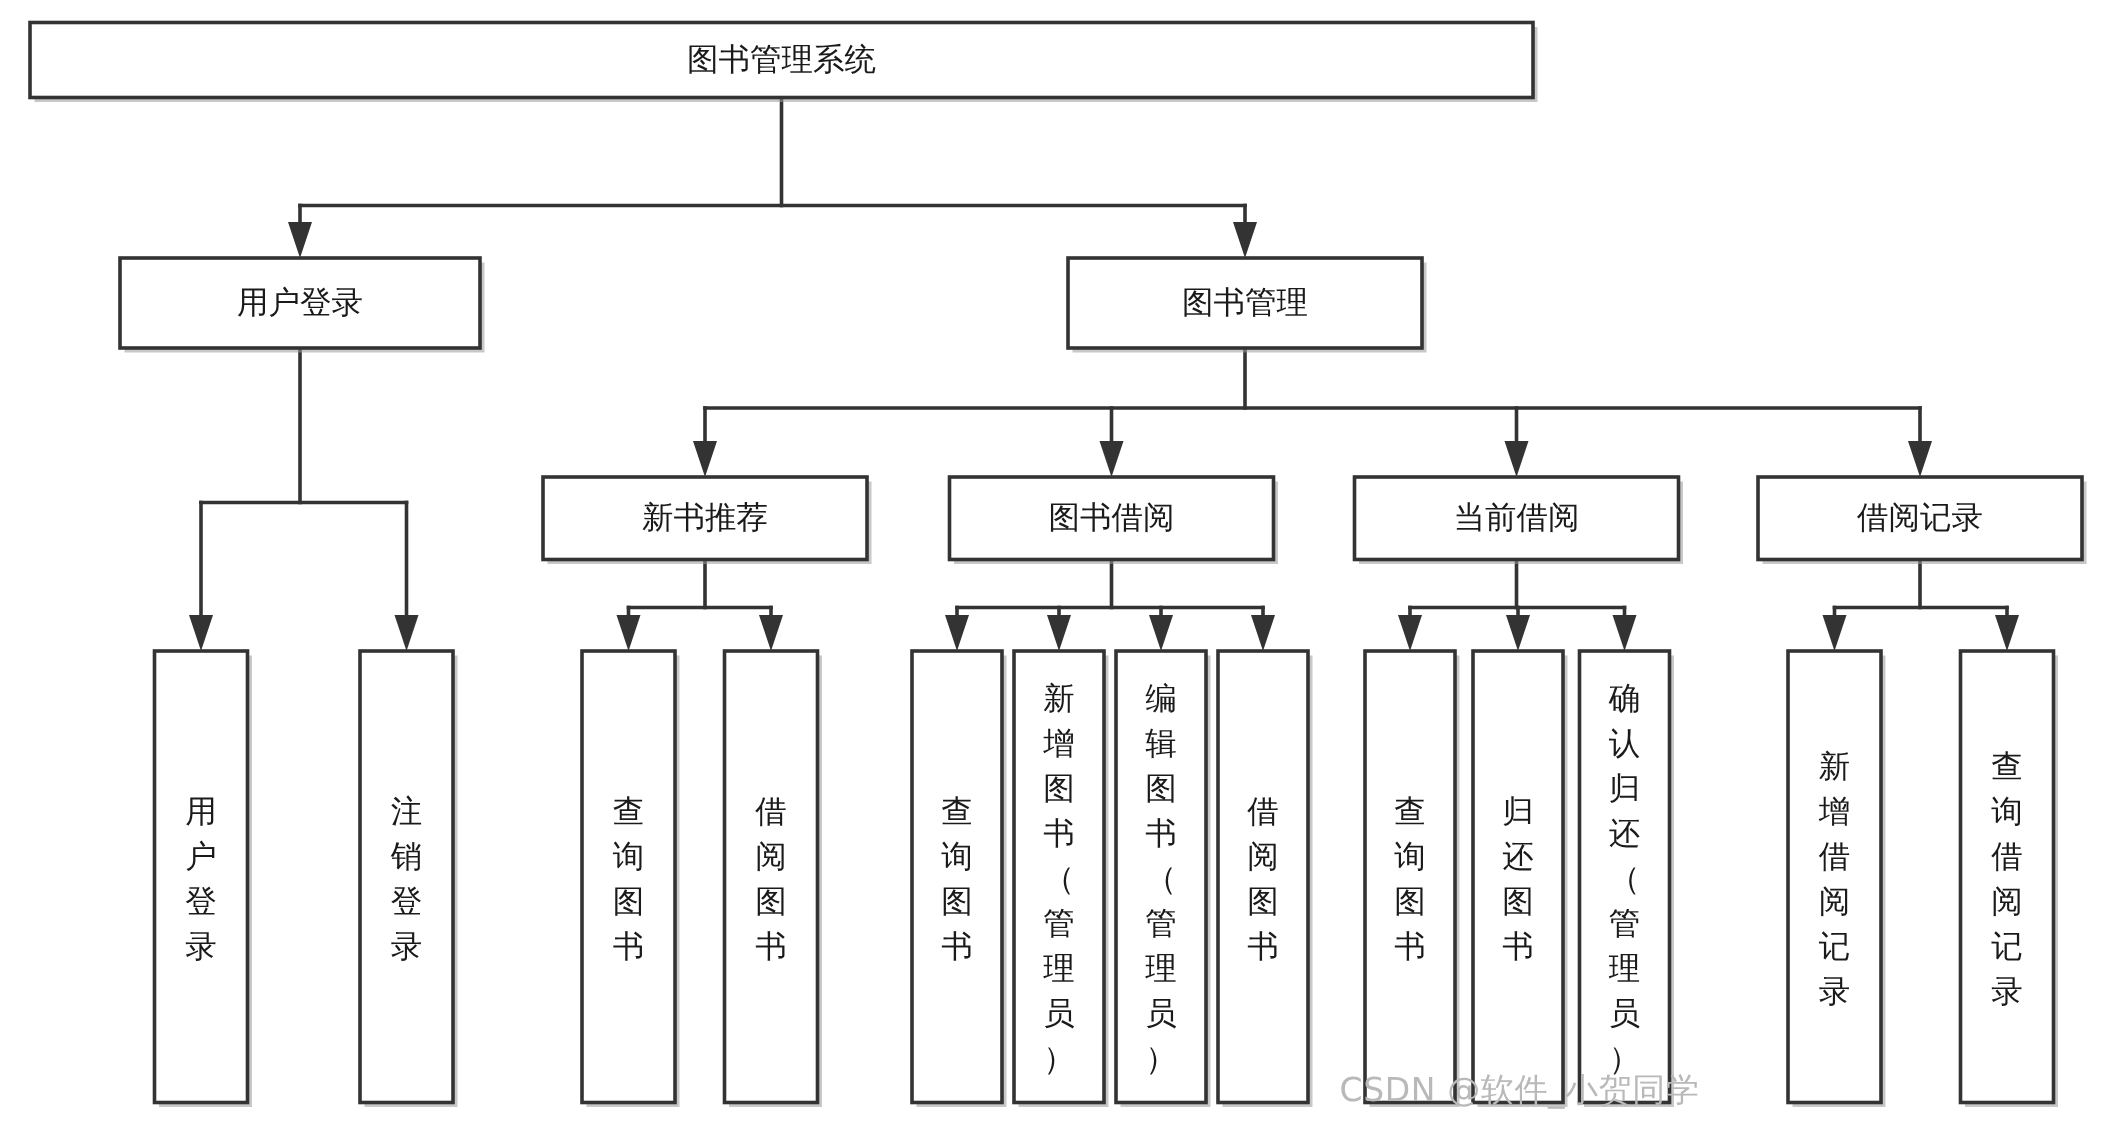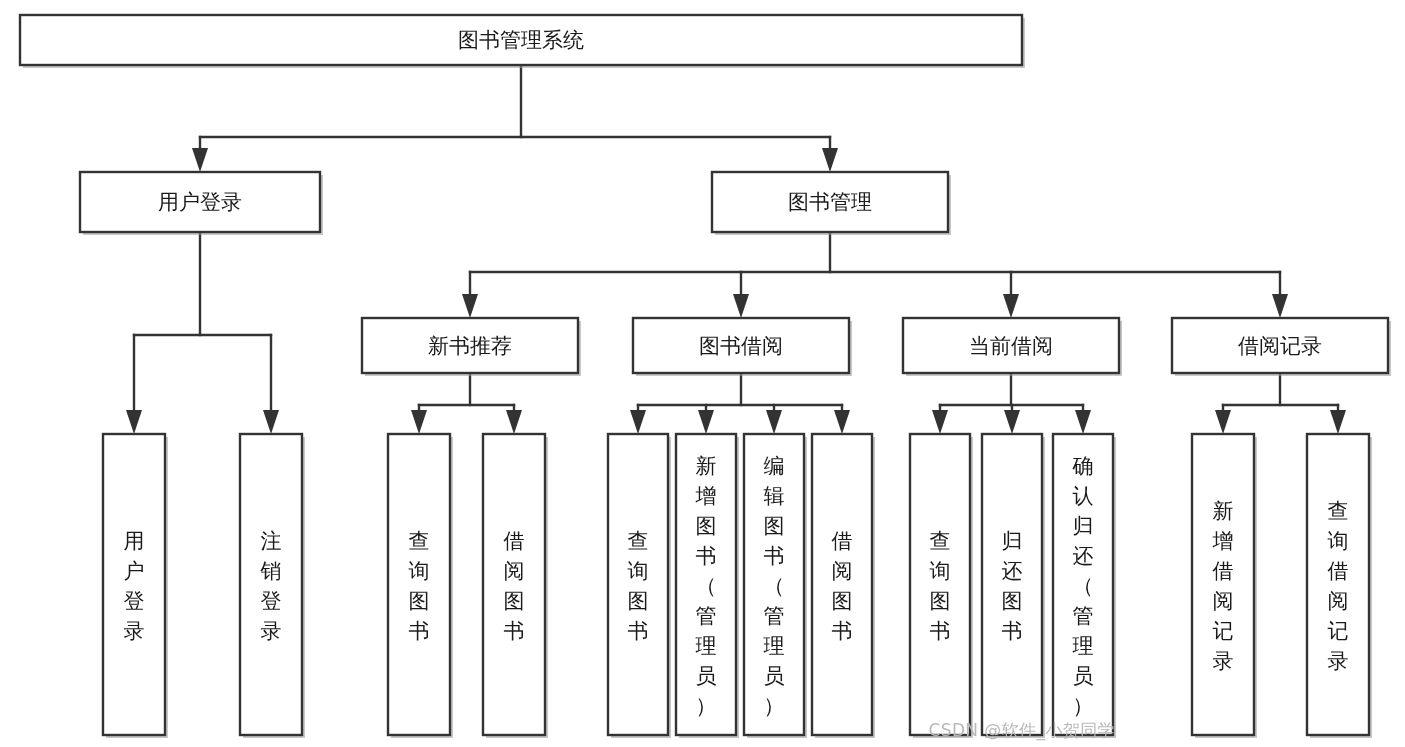--- a/index.html
+++ b/index.html
@@ -55,24 +55,24 @@
     dominant-baseline: middle;
   }
   .node-label-v {
     font-family: "DejaVu Sans", "Liberation Sans", sans-serif;
     font-size: 21px;
     fill: #1a1a1a;
     text-anchor: middle;
   }
   .watermark {
     position: absolute;
-    right: 24px;
+    right: 6px;
     bottom: 5px;
     font-family: "DejaVu Sans", "Liberation Sans", sans-serif;
-    font-size: 17px;
+    font-size: 22px;
     color: #b9b9b9;
     white-space: nowrap;
     letter-spacing: 0.4px;
     pointer-events: none;
   }
 </style>
 </head>
 <body>
 
 <div id="diagram-root">

